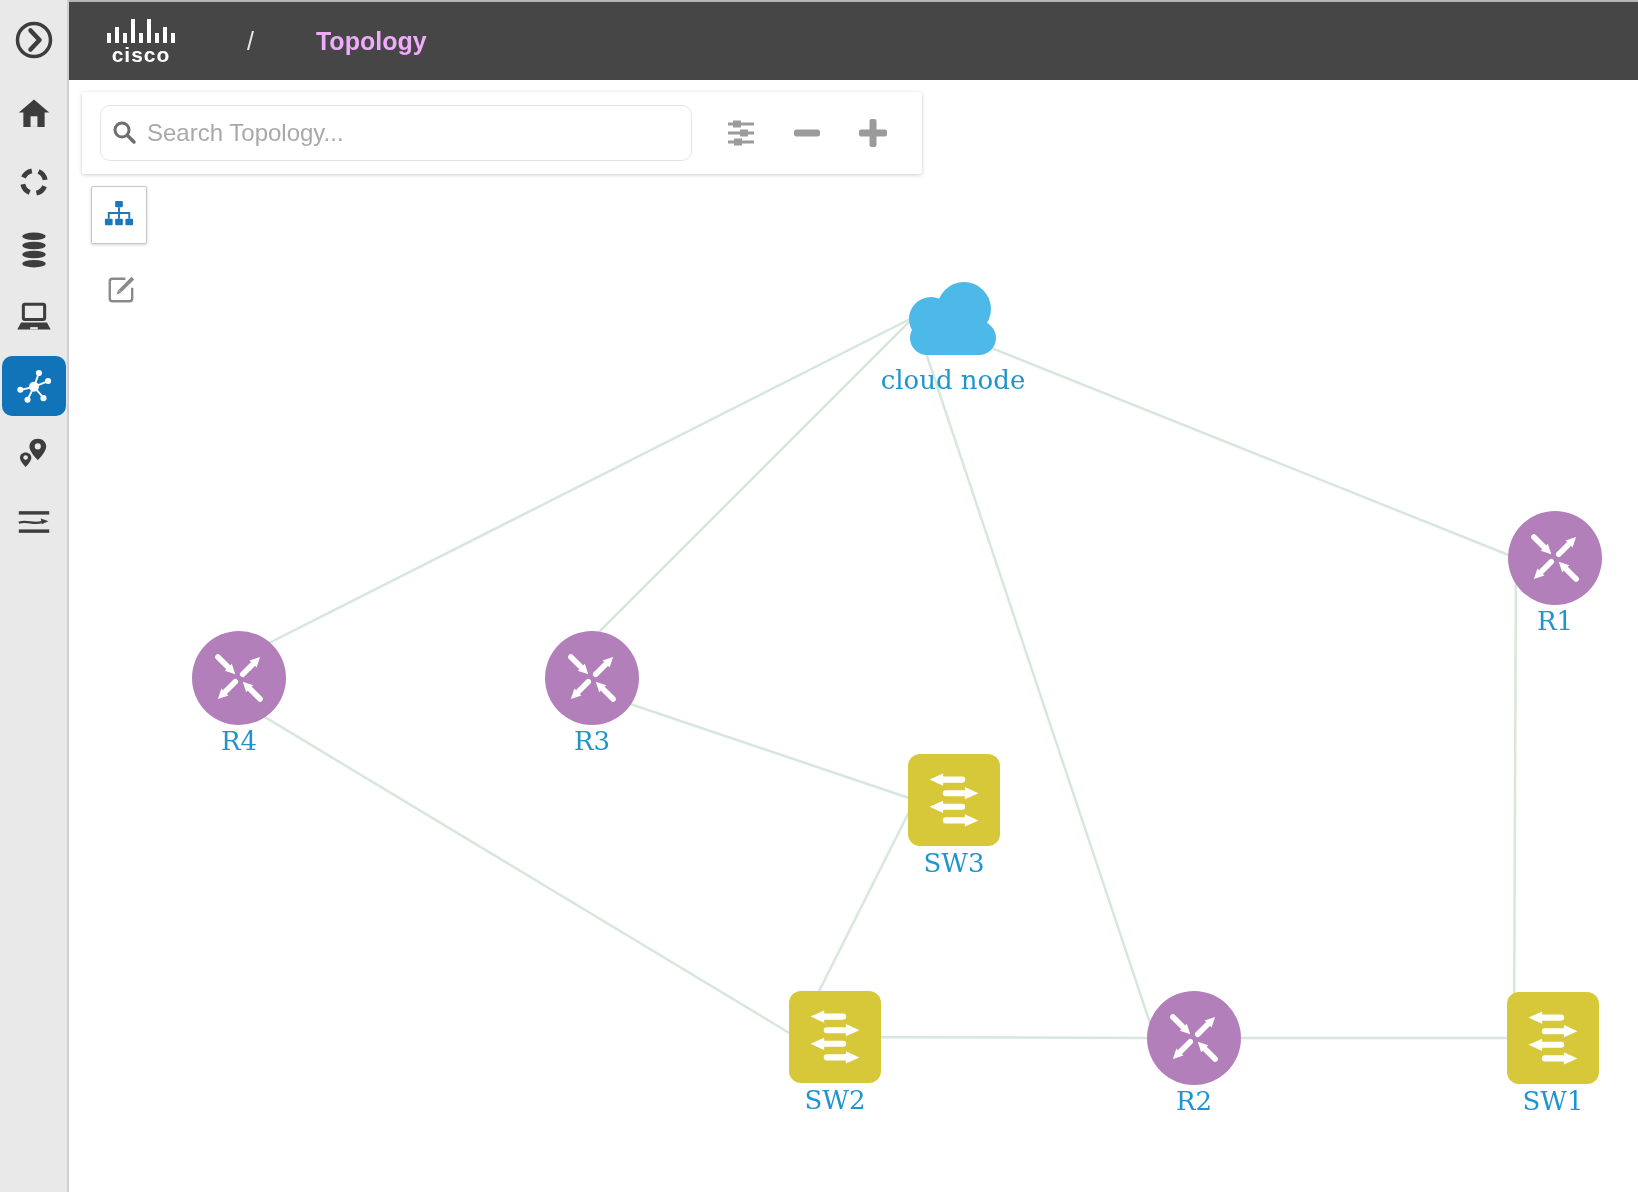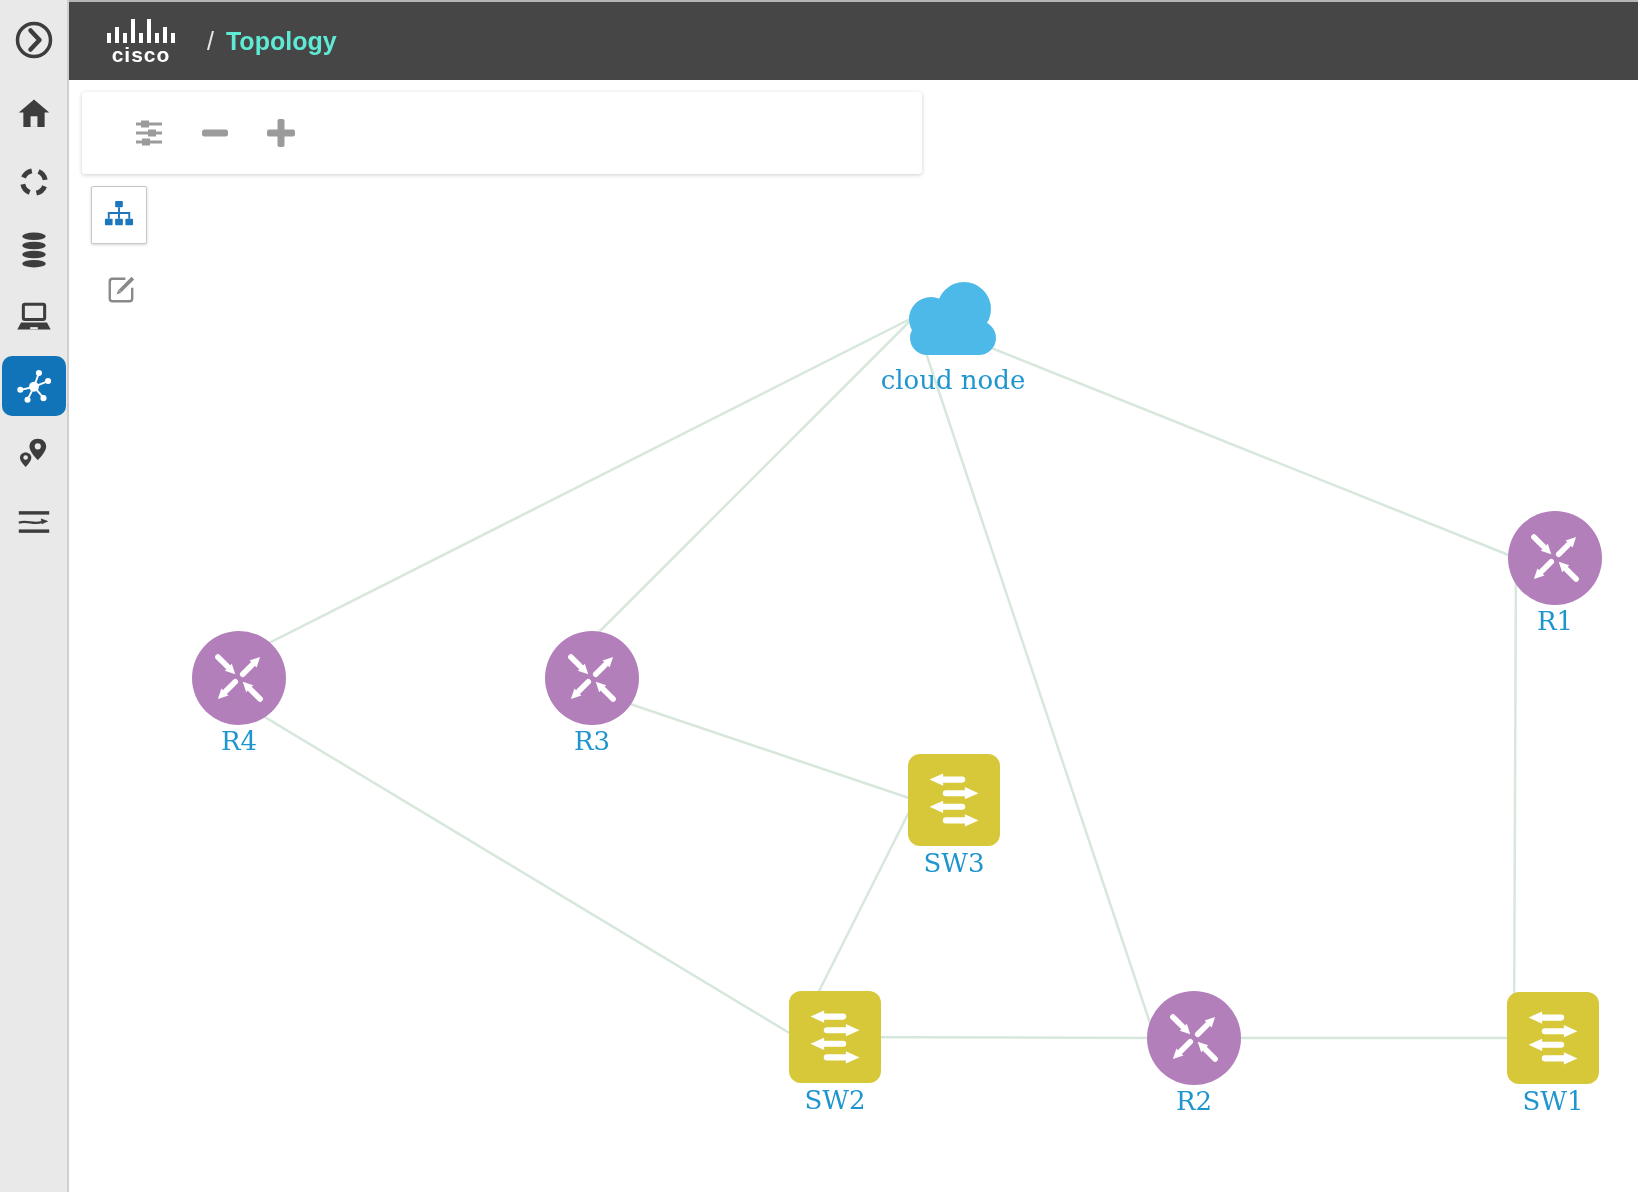--- a/index.html
+++ b/index.html
@@ -37,27 +37,27 @@
                background:none; border:none; cursor:pointer; color:#3d3d3d; }
   .sb-toggle svg { width:50px; height:50px; }
   .sb-item { width:64px; height:68px; display:flex; align-items:center; justify-content:center;
              border-radius:10px; cursor:pointer; }
   .sb-item svg { width:38px; height:38px; }
   .sb-item.active { background:var(--c-active); height:60px; margin:4px 0; }
 
   
   .topbar { position:absolute; left:69px; right:0; top:0; height:80px; background:#464646;
             border-top:2px solid #b5b5b5; z-index:25; display:flex; align-items:center;
-            padding-left:34px; }
+            padding-left:34px;gap:40px; }
   .brand { display:flex; flex-direction:column; align-items:center; line-height:1; }
   .brand-bars { width:76px; height:26px; }
   .brand-text { color:#fff; font-size:21px; font-weight:bold; letter-spacing:1px; margin-top:1px; }
   .tb-title { color:#f1f1f1; font-size:25px; font-weight:400; margin-left:38px; }
   .tb-sep { color:#e8e8e8; font-size:25px; margin-left:28px; }
-  .tb-page { color:#5eead4; font-size:25px; font-weight:bold; margin-left:12px; }
+  .tb-page { color:#f0abfc; font-size:25px; font-weight:bold; margin-left:22px; }
 
   
   .searchcard { position:absolute; left:82px; top:92px; width:840px; height:82px; background:#fff;
                 border-radius:3px; box-shadow:0 1px 4px rgba(0,0,0,0.2); z-index:20;
                 display:flex; align-items:center; padding-left:18px; }
   .searchbox { position:relative; width:592px; height:56px; }
   .searchbox input { width:100%; height:100%; border:1px solid #e3e3e3; border-radius:10px;
                      padding:0 14px 0 46px; font-size:24px; color:#555; outline:none;
                      font-family:"Liberation Sans", sans-serif; }
   .searchbox input::placeholder { color:#a9a9a9; }
@@ -292,20 +292,27 @@
       <rect x="60" y="10" width="4" height="16"></rect>
       <rect x="68" y="16" width="4" height="10"></rect>
     </svg>
     <span class="brand-text">cisco</span>
   </div>
   <span class="tb-sep">/</span>
   <span class="tb-page">Topology</span>
 </header>
 
 <div class="searchcard">
+  <div class="searchbox">
+    <svg class="mag" viewBox="0 0 26 26">
+      <circle cx="10" cy="10" r="7" fill="none" stroke="#6e6e6e" stroke-width="3"></circle>
+      <line x1="15.5" y1="15.5" x2="22" y2="22" stroke="#6e6e6e" stroke-width="3.5" stroke-linecap="round"></line>
+    </svg>
+    <input type="text" placeholder="Search Topology..." style="">
+  </div>
   <button class="iconbtn">
     <svg viewBox="0 0 32 32" fill="#9b9b9b" stroke="#9b9b9b">
       <line x1="3" y1="7" x2="29" y2="7" stroke-width="3"></line>
       <rect x="8" y="3.5" width="8" height="7" stroke="none"></rect>
       <line x1="3" y1="16" x2="29" y2="16" stroke-width="3"></line>
       <rect x="15" y="12.5" width="8" height="7" stroke="none"></rect>
       <line x1="3" y1="25" x2="29" y2="25" stroke-width="3"></line>
       <rect x="9" y="21.5" width="8" height="7" stroke="none"></rect>
     </svg>
   </button>

